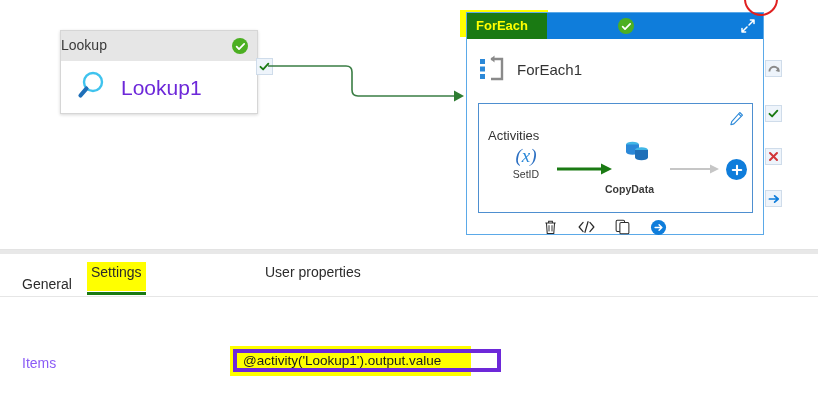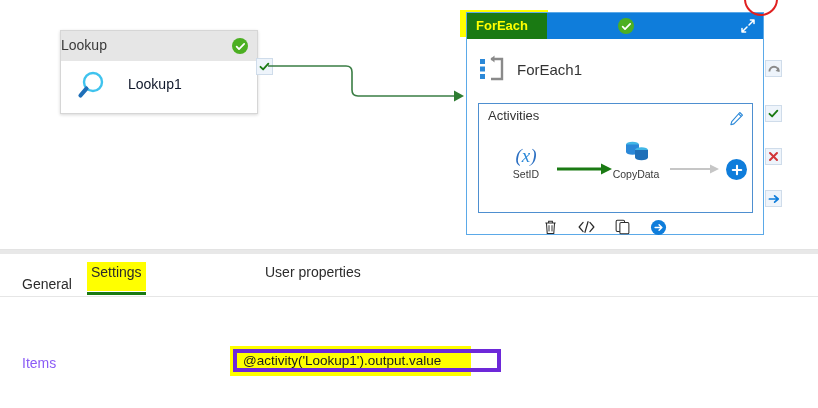--- a/index.html
+++ b/index.html
@@ -18,21 +18,21 @@
   
   #lookup-card{left:60px;top:30px;width:196px;height:82px;background:#fff;
     border:1px solid #d6d6d6;box-shadow:0 1px 3px rgba(0,0,0,.16);}
   #lookup-head{position:absolute;left:0;top:0;width:196px;height:30px;background:#e6e6e6;}
   #lookup-head-label{position:absolute;left:0;top:6px;font-size:14px;color:#3a3a3a;}
   #lookup-status{position:absolute;right:9px;top:7px;width:16px;height:16px;border-radius:50%;
     background:#4caf22;display:flex;align-items:center;justify-content:center;}
   #lookup-status svg{display:block;}
   #lookup-body{position:absolute;left:0;top:30px;width:196px;height:51px;}
   #lookup-icon{position:absolute;left:16px;top:8px;width:34px;height:34px;}
-  #lookup-name{position:absolute;left:67px;top:15px;font-size:14px;color:#0f172a;}
+  #lookup-name{position:absolute;left:60px;top:15px;font-size:21px;color:#6d28d9;}
 
   
   #conn-check{left:256px;top:58px;width:15px;height:15px;background:#eef4fb;
     border:1px solid #cfdcea;display:flex;align-items:center;justify-content:center;}
   #conn-svg{left:268px;top:55px;width:200px;height:50px;}
 
   
   #foreach-hl{left:460px;top:10px;width:88px;height:27px;background:#ffff00;}
   #foreach-box{left:466px;top:12px;width:298px;height:223px;background:#fff;
     border:1px solid #5ba9e8;box-sizing:border-box;}
@@ -41,32 +41,32 @@
   #foreach-head-label{position:absolute;left:9px;top:5px;font-size:13px;font-weight:bold;color:#ffff00;}
   #foreach-status{position:absolute;left:151px;top:5px;width:16px;height:16px;border-radius:50%;
     background:#4caf22;display:flex;align-items:center;justify-content:center;}
   #foreach-expand{position:absolute;right:6px;top:4px;width:18px;height:18px;}
 
   #foreach-icon{position:absolute;left:11px;top:42px;width:28px;height:28px;}
   #foreach-name{position:absolute;left:50px;top:48px;font-size:15px;color:#333;}
 
   #activities-panel{position:absolute;left:11px;top:90px;width:275px;height:110px;
     border:1px solid #4e8fd0;box-sizing:border-box;background:#fff;}
-  #activities-label{position:absolute;left:9px;top:4px;font-size:13px;color:#333;}
+  #activities-label{position:absolute;left:9px;top:24px;font-size:13px;color:#333;}
   #activities-edit{position:absolute;right:8px;top:7px;width:15px;height:15px;}
 
   #setid-icon{position:absolute;left:29px;top:40px;width:36px;height:24px;
     font-size:19px;color:#2b6fc2;font-family:"Liberation Serif",serif;font-style:italic;
     text-align:center;line-height:24px;}
   #setid-label{position:absolute;left:22px;top:64px;width:50px;text-align:center;
     font-size:10.5px;color:#3a3a3a;}
   #arrow-green{position:absolute;left:78px;top:58px;width:56px;height:14px;}
   #copy-icon{position:absolute;left:141px;top:34px;width:32px;height:28px;}
-  #copy-label{position:absolute;left:126px;top:64px;width:62px;text-align:center;
-    font-size:10.5px;color:#3a3a3a;}
+  #copy-label{position:absolute;left:126px;top:79px;width:62px;text-align:left;
+    font-size:10.5px;color:#3a3a3a;font-weight:bold;}
   #arrow-gray{position:absolute;left:191px;top:58px;width:50px;height:14px;}
   #add-btn{position:absolute;left:247px;top:55px;width:21px;height:21px;border-radius:50%;
     background:#0f7ddb;display:flex;align-items:center;justify-content:center;}
 
   #foreach-toolbar{position:absolute;left:75px;top:203px;width:140px;height:22px;
     display:flex;align-items:center;gap:19px;}
   #foreach-toolbar .tb{width:17px;height:17px;display:flex;align-items:center;justify-content:center;}
 
   
   .handle{width:15px;height:15px;background:#eef4fb;border:1px solid #cfdcea;

